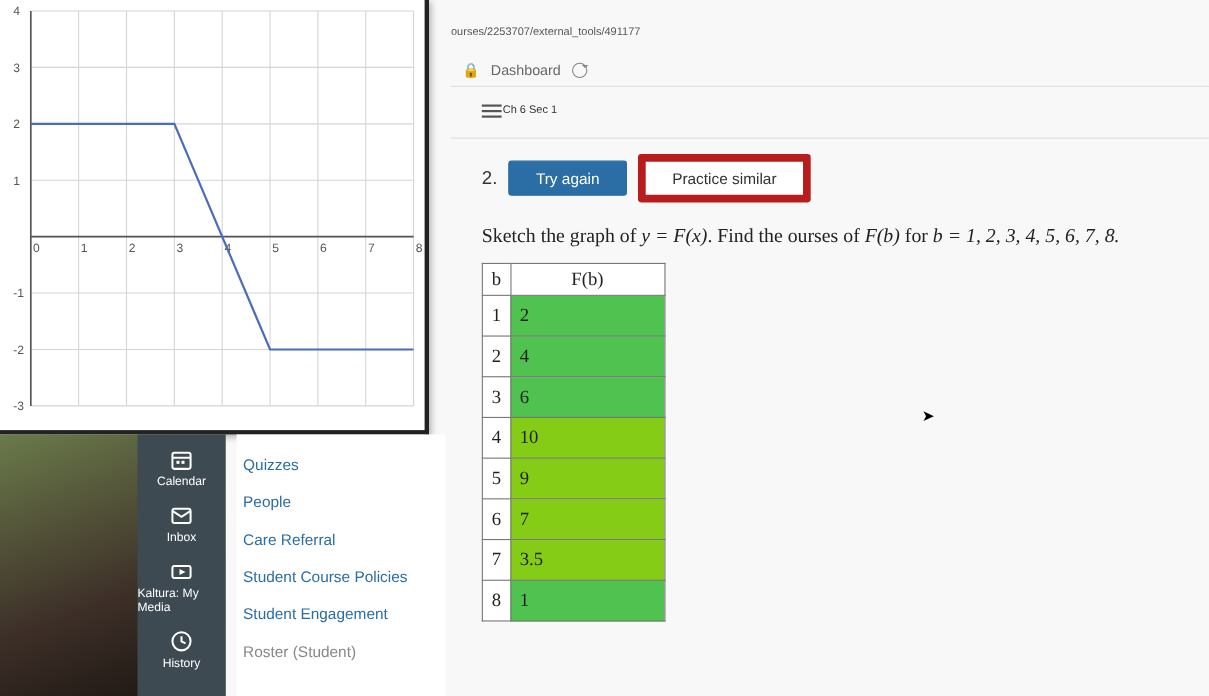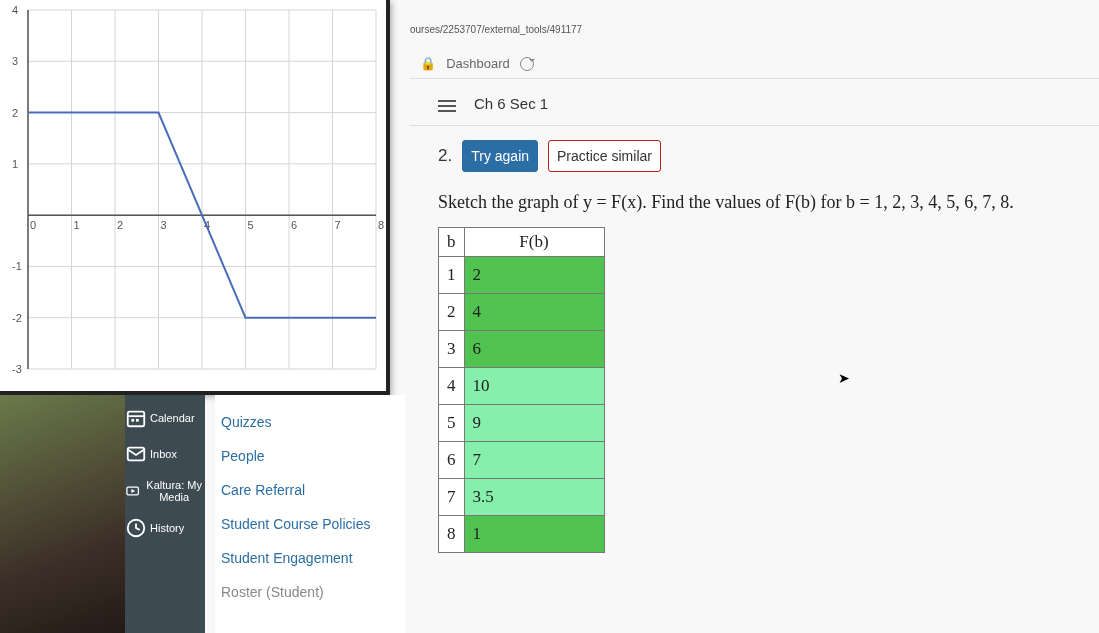--- a/index.html
+++ b/index.html
@@ -4,47 +4,47 @@
 <style>
   *{box-sizing:border-box;margin:0;padding:0}
   body{font-family:"Helvetica Neue",Arial,sans-serif;font-size:14px;color:#333;background:#f8f8f8;width:1099px;height:633px;overflow:hidden;position:relative}
   .url-bar{position:absolute;left:410px;top:24px;color:#555;font-size:10px}
   .crumb{position:absolute;left:420px;top:56px;color:#666;font-size:13px;display:flex;align-items:center;gap:10px}
   .crumb .reload{display:inline-block;width:14px;height:14px;border:1.5px solid #888;border-radius:50%;position:relative}
   .crumb .reload:after{content:"";position:absolute;right:-2px;top:1px;border:3px solid transparent;border-top-color:#888}
   .hr{position:absolute;left:410px;right:0;height:1px;background:#ddd}
   .hr.h1{top:78px}
   .hr.h2{top:125px}
-  .sec-head{position:absolute;left:438px;top:95px;display:flex;align-items:flex-end;gap:18px;color:#333;font-size:15px}
+  .sec-head{position:absolute;left:438px;top:95px;display:flex;align-items:flex-start;gap:1px;color:#333;font-size:10px}
   .burger{display:flex;flex-direction:column;gap:3px}
   .burger span{width:18px;height:2px;background:#555}
   .question{position:absolute;left:438px;top:140px;right:10px}
   .qrow{display:flex;align-items:center;gap:10px;margin-bottom:20px}
   .qnum{font-size:17px;color:#333}
-  .btn{padding:7px 8px;border-radius:3px;font-size:14px;cursor:pointer}
+  .btn{padding:7px 24px;border-radius:3px;font-size:14px;cursor:pointer}
   .btn-primary{background:#2b6ea5;color:#fff;border:1px solid #2b6ea5}
-  .btn-outline{background:#fff;color:#333;border:1px solid #b91c1c}
+  .btn-outline{background:#fff;color:#333;border:7px solid #b91c1c}
   .prompt{font-family:"Times New Roman",serif;font-size:18px;color:#222;margin-bottom:14px}
-  .math{}
+  .math{font-style:italic}
   table.fb{border-collapse:collapse}
   table.fb td,table.fb th{border:1px solid #777;font-family:"Times New Roman",serif;font-size:17px;color:#222;text-align:left}
   table.fb th{font-weight:normal;text-align:center;padding:4px 8px;background:#fff}
   table.fb th.col-b{width:18px}
   table.fb th.col-v{width:140px}
   table.fb td.idx{width:18px;text-align:center;background:#fff;padding:4px 2px}
   table.fb td.val{width:140px;padding:8px 8px}
   .correct{background:#4fc24f}
-  .wrong{background:#86efac}
+  .wrong{background:#84cc16}
   
   .graph-wrap{position:absolute;left:0;top:0;width:390px;height:395px;background:#fff;border:4px solid #222;border-top:none;border-left:none;box-shadow:2px 2px 6px rgba(0,0,0,.3)}
   .graph-wrap svg{display:block}
   
   .photo-bg{position:absolute;left:0;top:395px;width:205px;height:238px;background:linear-gradient(160deg,#6a7a4a,#3d2f28 60%,#1a1410);background-size:cover}
   .leftnav{position:absolute;left:125px;top:395px;width:80px;background:#3d4a52;color:#fff;display:flex;flex-direction:column;align-items:center;padding-top:8px;height:238px;gap:6px}
-  .leftnav .item{display:flex;flex-direction:row;align-items:center;gap:3px;font-size:11px;text-align:center;padding:4px 0;width:100%}
+  .leftnav .item{display:flex;flex-direction:column;align-items:center;gap:3px;font-size:11px;padding:4px 0;width:100%}
   .leftnav svg{width:22px;height:22px;fill:#fff}
   .coursenav{position:absolute;left:215px;top:395px;width:190px;background:#fff;height:238px;padding:10px 0}
   .coursenav a{display:block;padding:9px 6px;color:#2b6ea5;font-size:14px;text-decoration:none}
   .cursor{position:absolute;left:838px;top:370px;font-size:14px;color:#000}
 </style>
 </head>
 <body>
 
 <div class="url-bar">ourses/2253707/external_tools/491177</div>
 
@@ -65,21 +65,21 @@
 </div>
 <div class="hr h2"></div>
 
 <div class="question">
   <div class="qrow">
     <span class="qnum">2.</span>
     <button class="btn btn-primary">Try again</button>
     <button class="btn btn-outline">Practice similar</button>
   </div>
   <div class="prompt">
-    <span>Sketch the graph of </span><span class="math">y = F(x)</span><span>. Find the values of </span><span class="math">F(b)</span><span> for </span><span class="math">b = 1, 2, 3, 4, 5, 6, 7, 8.</span>
+    <span>Sketch the graph of </span><span class="math">y = F(x)</span><span>. Find the ourses of </span><span class="math">F(b)</span><span> for </span><span class="math">b = 1, 2, 3, 4, 5, 6, 7, 8.</span>
   </div>
   <table class="fb">
     <thead>
         <tr>
       <th class="col-b">b</th>
       <th class="col-v">F(b)</th>
     </tr>
       </thead>
     <tbody id="fb-body">
         <tr>

